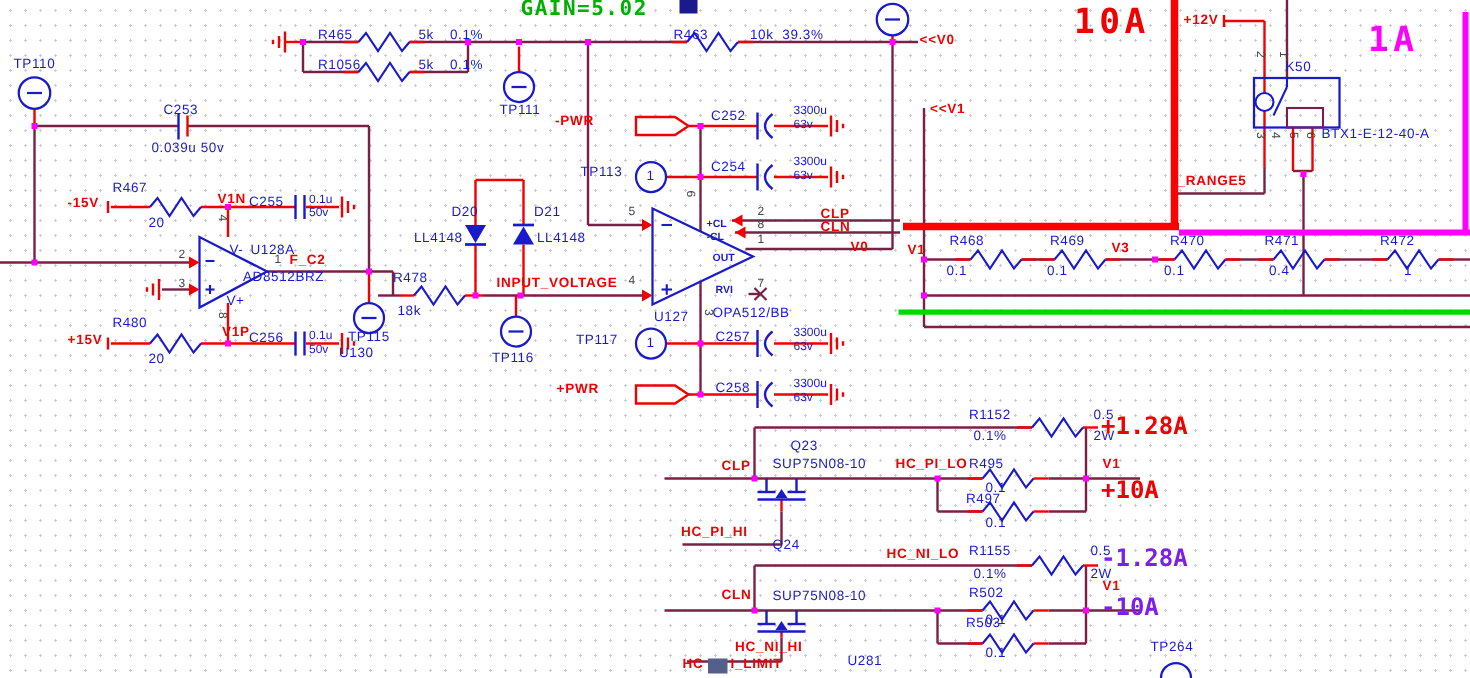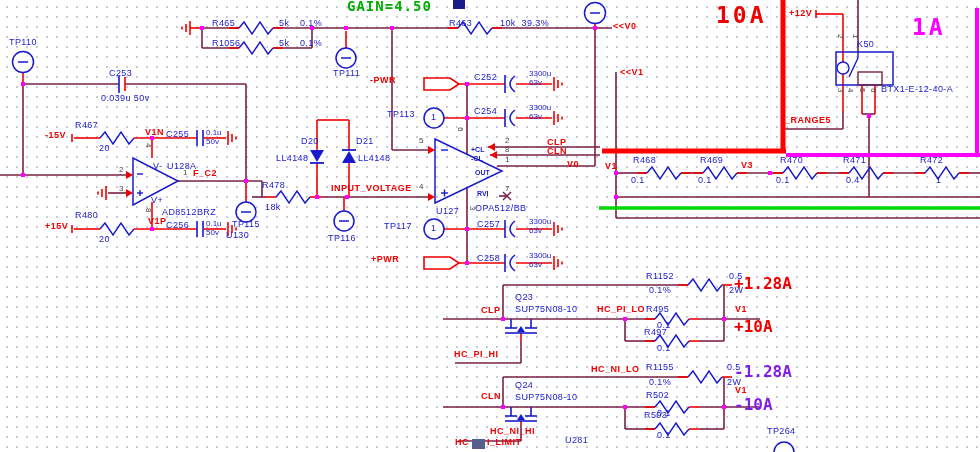--- a/index.html
+++ b/index.html
@@ -358,21 +358,21 @@
 
 <span class="lbl b" style="left:9px;top:38px">TP110</span>
 <span class="lbl b" style="left:212px;top:19px">R465</span>
 <span class="lbl b" style="left:279px;top:19px">5k</span>
 <span class="lbl b" style="left:300px;top:19px">0.1%</span>
 <span class="lbl b" style="left:212px;top:39px">R1056</span>
 <span class="lbl b" style="left:279px;top:39px">5k</span>
 <span class="lbl b" style="left:300px;top:39px">0.1%</span>
 <span class="lbl b" style="left:109px;top:69px">C253</span>
 <span class="lbl b" style="left:101px;top:94px">0.039u 50v</span>
-<span class="lbl g" style="left:347px;top:-1px">GAIN=4.50</span>
+<span class="lbl g" style="left:347px;top:-1px">GAIN=5.02</span>
 <span class="lbl b" style="left:333px;top:69px">TP111</span>
 <span class="lbl b" style="left:449px;top:19px">R463</span>
 <span class="lbl b" style="left:500px;top:19px">10k  39.3%</span>
 <span class="lbl r" style="left:613px;top:22px">&lt;&lt;V0</span>
 <span class="lbl r" style="left:620px;top:68px">&lt;&lt;V1</span>
 <span class="lbl r" style="left:370px;top:76px">-PWR</span>
 <span class="lbl r" style="left:371px;top:255px">+PWR</span>
 <span class="lbl b" style="left:387px;top:110px">TP113</span>
 <span class="lbl b" style="left:384px;top:222px">TP117</span>
 <span class="lbl b" style="left:431px;top:113px">1</span>
@@ -403,21 +403,21 @@
 <span class="lbl b" style="left:166px;top:221px">C256</span>
 <span class="lbl b7" style="left:206px;top:220px">0.1u</span>
 <span class="lbl b7" style="left:206px;top:229px">50v</span>
 <span class="lbl k rot" style="left:144px;top:143px">4</span>
 <span class="lbl k rot" style="left:144px;top:208px">8</span>
 <span class="lbl k" style="left:119px;top:166px">2</span>
 <span class="lbl k" style="left:119px;top:185px">3</span>
 <span class="lbl b" style="left:153px;top:162px">V-</span>
 <span class="lbl b" style="left:167px;top:162px">U128A</span>
 <span class="lbl b" style="left:151px;top:196px">V+</span>
-<span class="lbl b" style="left:162px;top:208px">AD8512BRZ</span>
+<span class="lbl b" style="left:162px;top:180px">AD8512BRZ</span>
 <span class="lbl k" style="left:183px;top:169px">1</span>
 <span class="lbl r" style="left:193px;top:169px">F_C2</span>
 <span class="lbl b" style="left:232px;top:220px">TP115</span>
 <span class="lbl b" style="left:226px;top:231px">U130</span>
 <span class="lbl b" style="left:301px;top:137px">D20</span>
 <span class="lbl b" style="left:356px;top:137px">D21</span>
 <span class="lbl b" style="left:276px;top:154px">LL4148</span>
 <span class="lbl b" style="left:358px;top:154px">LL4148</span>
 <span class="lbl b" style="left:262px;top:181px">R478</span>
 <span class="lbl b" style="left:265px;top:203px">18k</span>
@@ -457,42 +457,42 @@
 <span class="lbl b" style="left:631px;top:176px">0.1</span>
 <span class="lbl b" style="left:700px;top:156px">R469</span>
 <span class="lbl b" style="left:698px;top:176px">0.1</span>
 <span class="lbl b" style="left:780px;top:156px">R470</span>
 <span class="lbl b" style="left:776px;top:176px">0.1</span>
 <span class="lbl r" style="left:741px;top:161px">V3</span>
 <span class="lbl b" style="left:843px;top:156px">R471</span>
 <span class="lbl b" style="left:846px;top:176px">0.4</span>
 <span class="lbl b" style="left:920px;top:156px">R472</span>
 <span class="lbl b" style="left:936px;top:176px">1</span>
-<span class="lbl b" style="left:515px;top:293px">Q23</span>
+<span class="lbl b" style="left:527px;top:293px">Q23</span>
 <span class="lbl b" style="left:515px;top:305px">SUP75N08-10</span>
 <span class="lbl r" style="left:481px;top:306px">CLP</span>
 <span class="lbl r" style="left:597px;top:305px">HC_PI_LO</span>
 <span class="lbl b" style="left:646px;top:272px">R1152</span>
 <span class="lbl b" style="left:729px;top:272px">0.5</span>
 <span class="lbl b" style="left:649px;top:286px" able="false">0.1%</span>
 <span class="lbl b" style="left:729px;top:286px">2W</span>
 <span class="lbl b" style="left:646px;top:305px">R495</span>
 <span class="lbl b" style="left:657px;top:321px">0.1</span>
 <span class="lbl b" style="left:644px;top:328px">R497</span>
 <span class="lbl b" style="left:657px;top:344px">0.1</span>
 <span class="lbl r" style="left:735px;top:305px">V1</span>
 <span class="lbl R2" style="left:734px;top:276px">+1.28A</span>
 <span class="lbl R2" style="left:734px;top:319px">+10A</span>
 <span class="lbl r" style="left:454px;top:350px">HC_PI_HI</span>
 <span class="lbl r" style="left:591px;top:365px">HC_NI_LO</span>
 <span class="lbl b" style="left:646px;top:363px">R1155</span>
 <span class="lbl b" style="left:727px;top:363px">0.5</span>
 <span class="lbl b" style="left:649px;top:378px">0.1%</span>
 <span class="lbl b" style="left:727px;top:378px">2W</span>
-<span class="lbl b" style="left:515px;top:381px">Q24</span>
+<span class="lbl b" style="left:515px;top:359px">Q24</span>
 <span class="lbl b" style="left:515px;top:393px">SUP75N08-10</span>
 <span class="lbl r" style="left:481px;top:392px">CLN</span>
 <span class="lbl b" style="left:646px;top:391px">R502</span>
 <span class="lbl b" style="left:657px;top:409px">0.1</span>
 <span class="lbl b" style="left:644px;top:411px">R503</span>
 <span class="lbl b" style="left:657px;top:431px">0.1</span>
 <span class="lbl r" style="left:735px;top:386px">V1</span>
 <span class="lbl P2" style="left:734px;top:364px">-1.28A</span>
 <span class="lbl P2" style="left:734px;top:397px">-10A</span>
 <span class="lbl r" style="left:490px;top:427px">HC_NI_HI</span>

